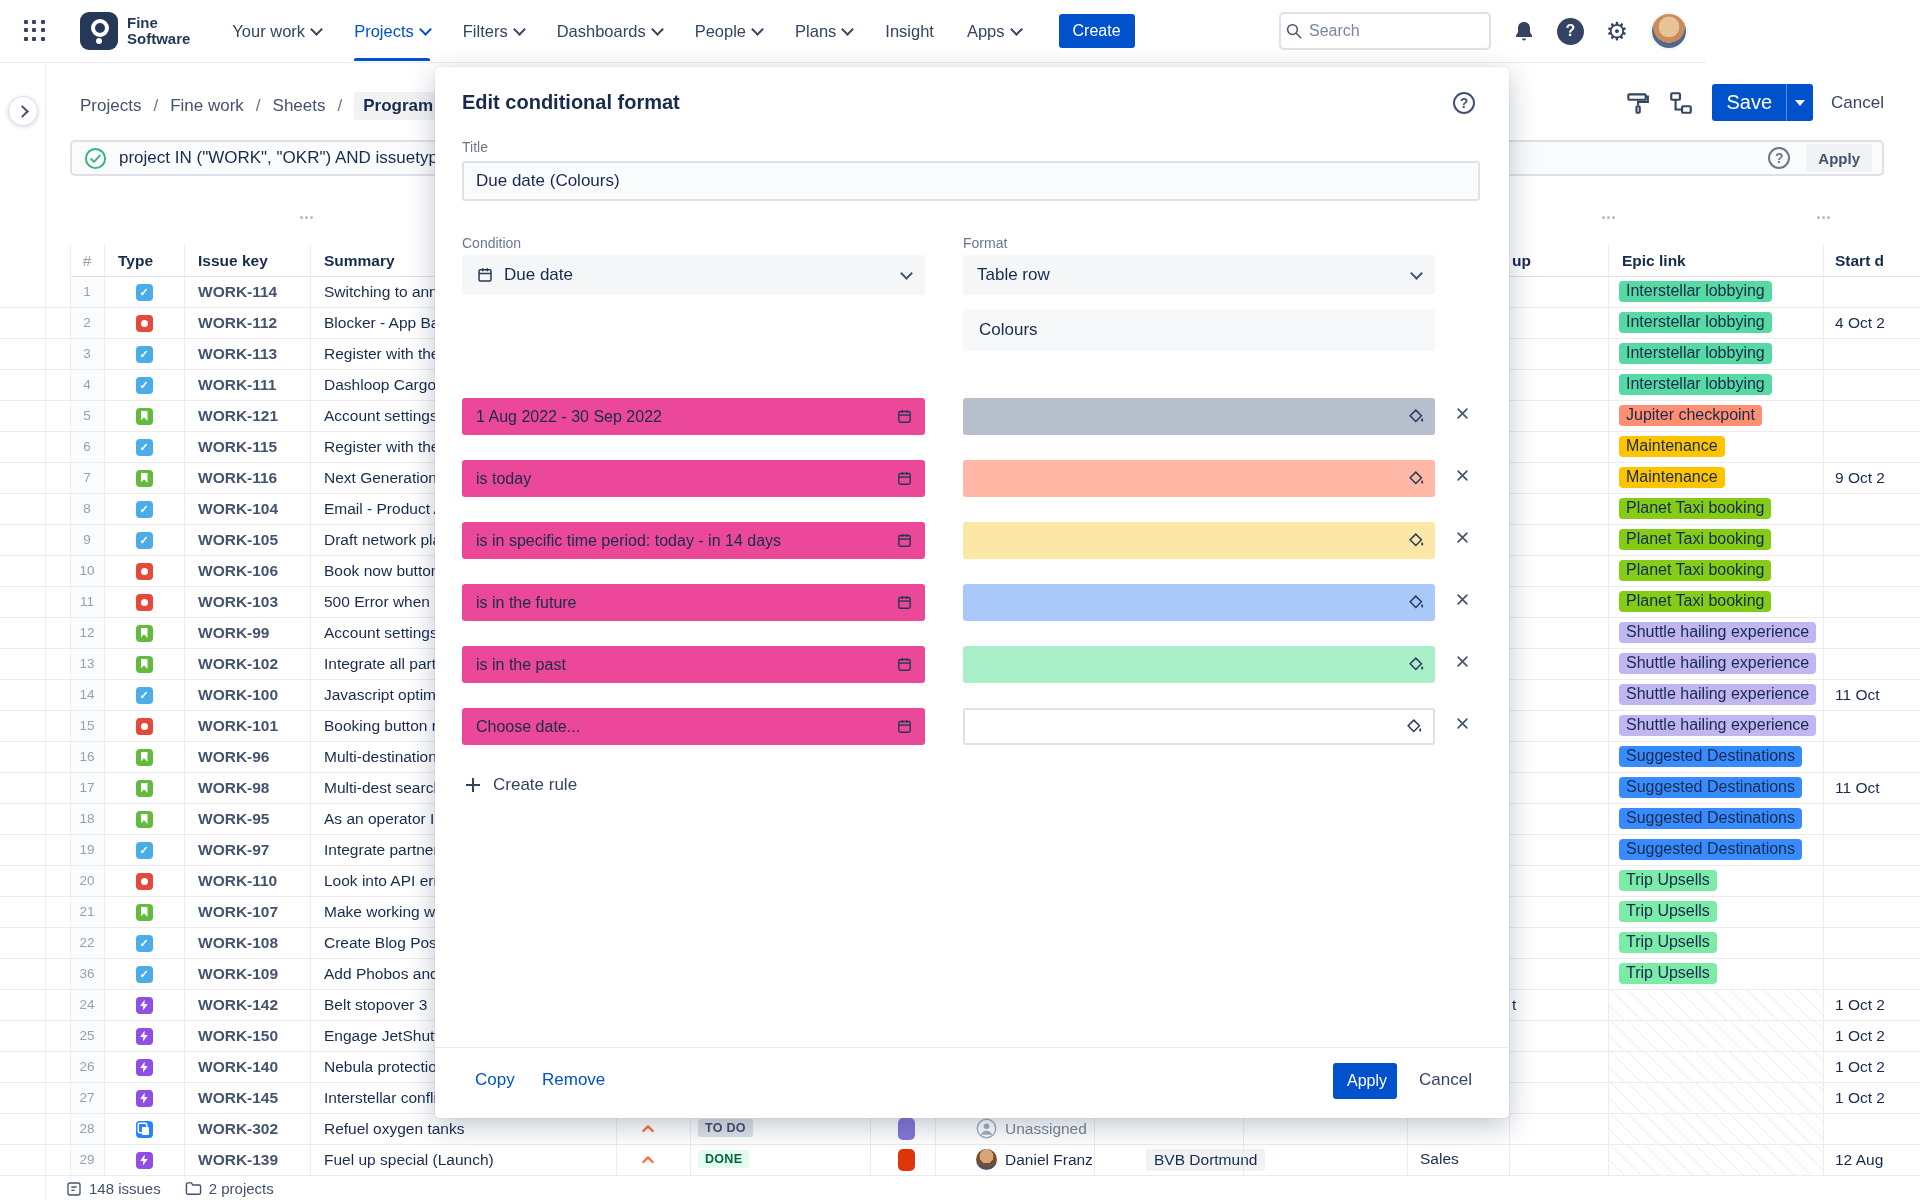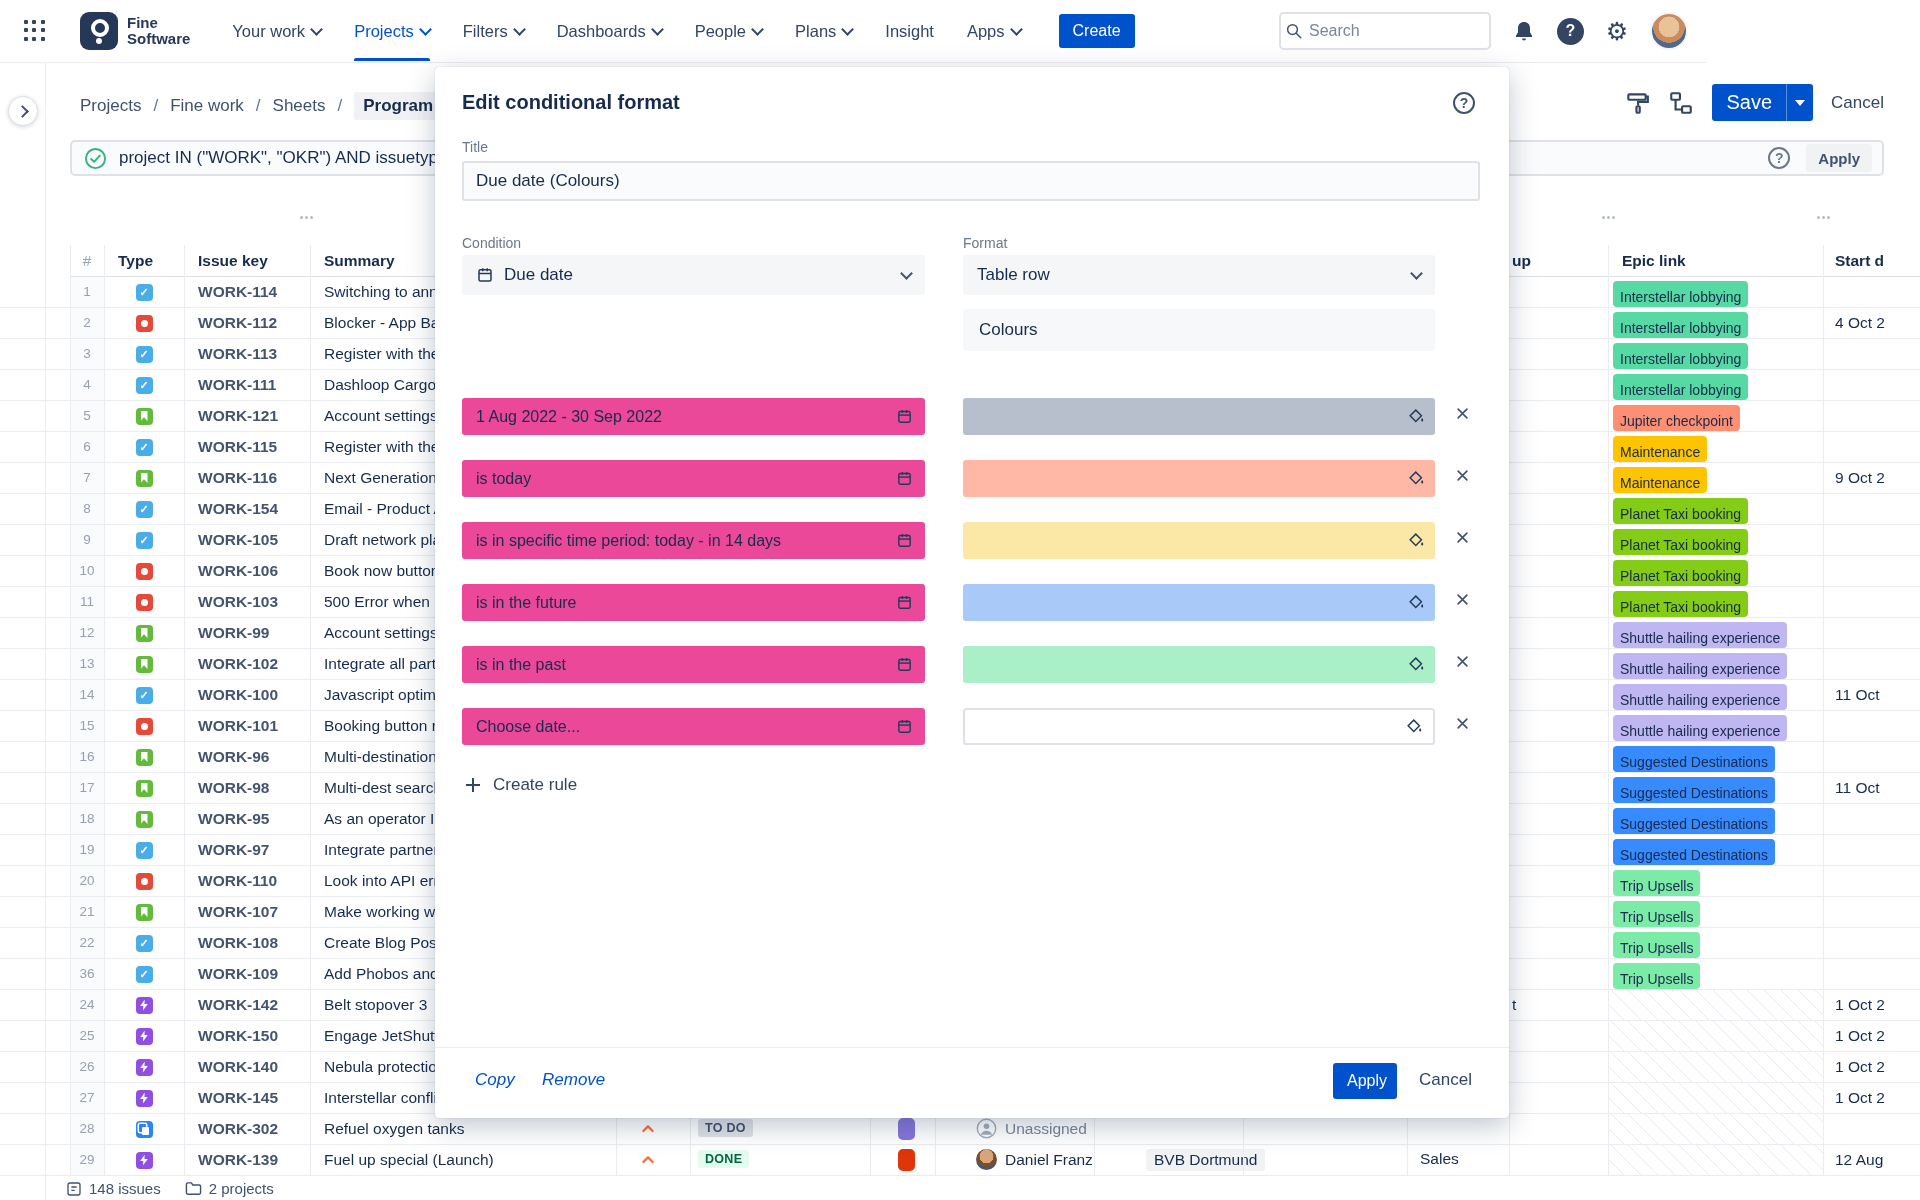--- a/index.html
+++ b/index.html
@@ -80,21 +80,21 @@
   .hatch{background:repeating-linear-gradient(45deg,#fff 0 11px,#E9EBEE 11px 12px);}
   .ticon{width:17px;height:17px;border-radius:4px;display:flex;align-items:center;justify-content:center;position:relative;}
   .t-task{background:#4BADE8;} .t-task::after{content:"✓";color:#fff;font-size:11px;font-weight:bold;}
   .t-bug{background:#E5493A;} .t-bug::after{content:"";width:7px;height:7px;border-radius:50%;background:#fff;}
   .t-story{background:#63BA3C;} .t-story::after{content:"";width:7px;height:10px;background:#fff;
            clip-path:polygon(0 0,100% 0,100% 100%,50% 62%,0 100%);}
   .t-epic{background:#904EE2;} .t-epic::after{content:"";width:9px;height:11px;background:#fff;
            clip-path:polygon(58% 0,8% 58%,42% 58%,38% 100%,92% 40%,55% 40%);}
   .t-subtask{background:#2684FF;} .t-subtask::after{content:"";width:7px;height:8px;background:#fff;border-radius:1px;
            margin:3px 0 0 3px;box-shadow:-3px -3px 0 0 #2684FF,-3px -3px 0 1.5px #fff;}
-  .etag{display:inline-block;margin:4px 0 0 5px;padding:8px 7px 2px;border-radius:4px;font-size:14px;color:#172B4D;
+  .etag{display:inline-block;margin:4px 0 0 11px;padding:1px 7px 2px;border-radius:4px;font-size:16px;color:#172B4D;
         white-space:nowrap;cursor:pointer;}
   .e-green{background:#57D9A3;} .e-salmon{background:#FF8F73;} .e-amber{background:#FFC400;}
   .e-cyan{background:#84cc16;} .e-lavender{background:#C0B6F2;} .e-blue{background:#388BFF;} .e-mint{background:#7DEBA8;}
   .vline{position:absolute;width:1px;background:#EBECF0;}
   .handle-dots{position:absolute;top:216px;display:flex;gap:2px;cursor:col-resize;}
   .handle-dots i{width:3px;height:3px;border-radius:50%;background:#B3BAC5;}
   .prio{position:absolute;left:640px;top:7px;width:16px;height:16px;}
   .schip{position:absolute;left:698px;top:5px;border-radius:3px;font-size:12.5px;font-weight:bold;letter-spacing:.3px;
          padding:2px 7px;}
   .s-todo{background:#DFE1E6;color:#42526E;}
@@ -128,21 +128,21 @@
               justify-content:flex-end;padding-right:10px;box-sizing:border-box;cursor:pointer;}
   .rule-color.empty{background:#fff;border:2px solid #DFE1E6;}
   .rule-close{position:absolute;left:1020px;width:20px;height:20px;cursor:pointer;}
   #create-rule{position:absolute;left:30px;top:708px;display:flex;align-items:center;gap:12px;font-size:17px;
                font-weight:500;color:#344563;cursor:pointer;}
   .plus-ic{position:relative;width:16px;height:16px;}
   .plus-ic::before,.plus-ic::after{content:"";position:absolute;background:#344563;}
   .plus-ic::before{left:7px;top:1px;width:2px;height:14px;}
   .plus-ic::after{left:1px;top:7px;width:14px;height:2px;}
   #modal-footer{position:absolute;left:0;top:980px;width:1074px;height:71px;border-top:1px solid #EBECF0;}
-  .m-link{position:absolute;top:22px;font-size:17px;font-weight:500;color:#0052CC;cursor:pointer;font-style:italic;}
+  .m-link{position:absolute;top:22px;font-size:17px;font-weight:500;color:#0052CC;cursor:pointer;}
   #m-apply{position:absolute;left:898px;top:15px;width:64px;height:36px;font-size:16px;}
   #m-cancel{position:absolute;left:984px;top:22px;font-size:17px;color:#344563;cursor:pointer;}
   svg{display:block;}
 </style>
 </head>
 <body>
 
 <div id="app">
 
   <header id="topnav">
@@ -352,21 +352,21 @@
     <div class="c-epic"><span class="etag e-amber">Maintenance</span></div>
 
     <div class="c-start">9 Oct 2</div>
 
   </div>
         <div class="trow" style="top:494px">
     <div class="c-num">8</div>
     <div class="c-type">
             <span class="ticon t-task"></span>
           </div>
-    <div class="c-key">WORK-154</div>
+    <div class="c-key">WORK-104</div>
     <div class="c-sum">Email - Product A</div>
 
     <div class="c-epic"><span class="etag e-cyan">Planet Taxi booking</span></div>
 
   </div>
         <div class="trow" style="top:525px">
     <div class="c-num">9</div>
     <div class="c-type">
             <span class="ticon t-task"></span>
           </div>

